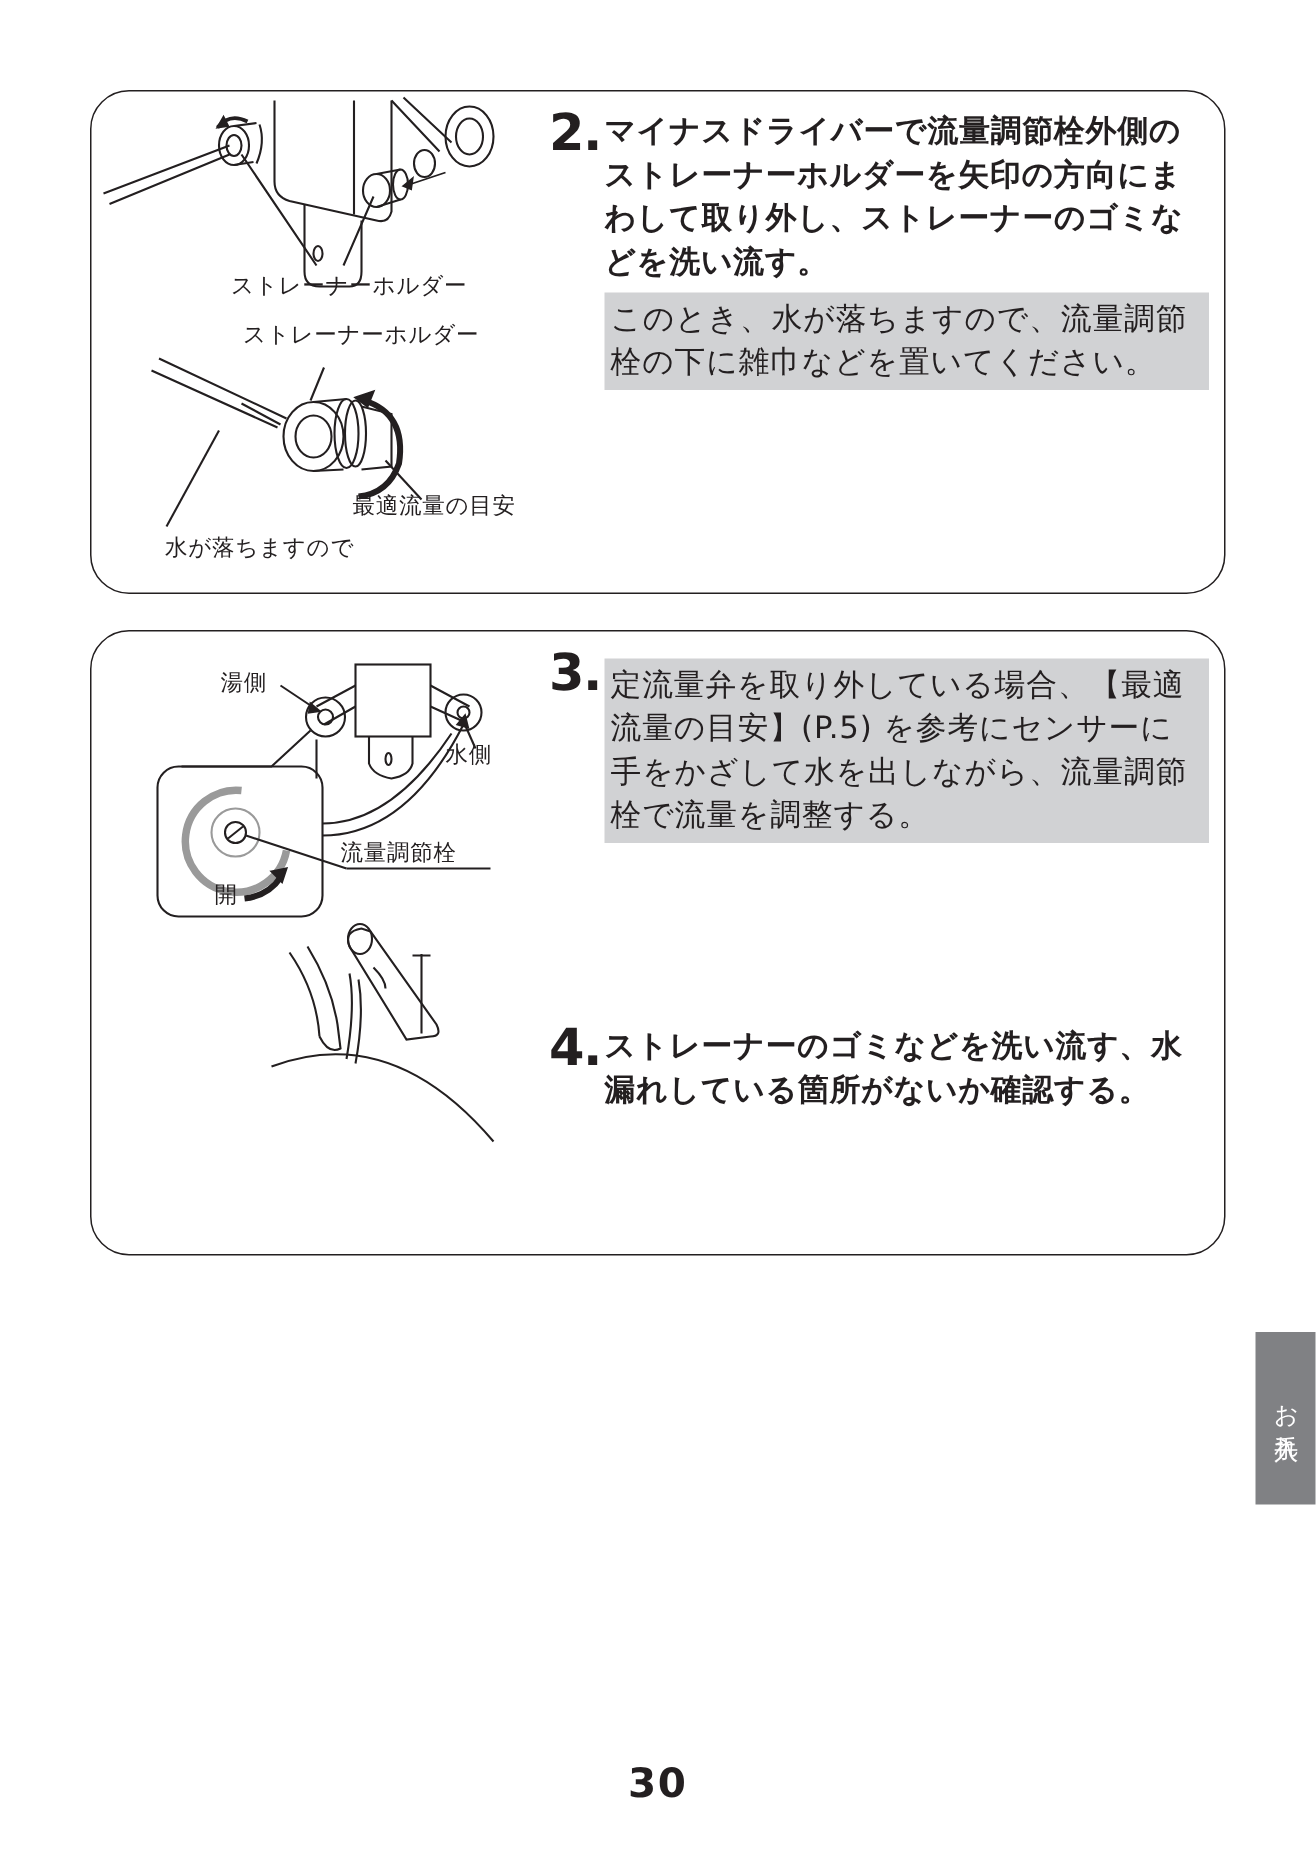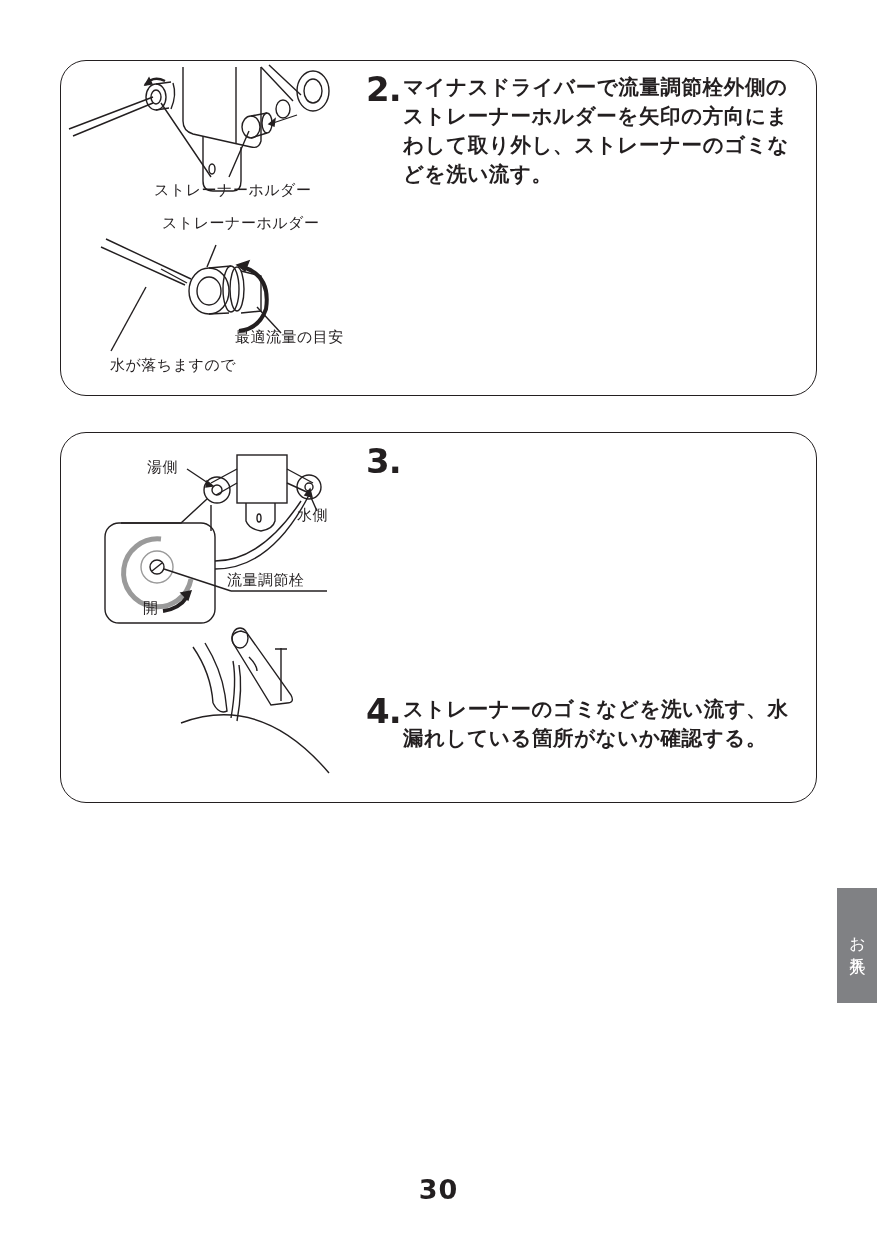--- a/index.html
+++ b/index.html
@@ -7,21 +7,21 @@
     width: 877px; height: 1240px; position: relative; overflow: hidden;
     font-family: "DejaVu Sans", "Liberation Sans", sans-serif;
     color: #231f20;
   }
   .panel {
     position: absolute; left: 60px; width: 757px;
     border: 1.5px solid #231f20; border-radius: 26px;
     box-sizing: border-box; background: #fff;
   }
   #panel1 { top: 60px; height: 336px; }
-  #panel2 { top: 432px; height: 371px; }
+  #panel2 { top: 420px; height: 417px; }
 
   .fig { position: absolute; left: 0; top: 0; width: 300px; height: 100%; }
   .fig svg { position: absolute; left: 0; top: 0; }
   .fig-label {
     position: absolute; font-size: 15px; color: #231f20; white-space: nowrap;
     letter-spacing: 0.5px;
   }
 
   .step { position: absolute; left: 305px; width: 440px; }
   .step-num {
@@ -102,20 +102,21 @@
     </svg>
     <div class="fig-label" style="left:93px; top:120px;">ストレーナーホルダー</div>
     <div class="fig-label" style="left:101px; top:153px;">ストレーナーホルダー</div>
     <div class="fig-label" style="left:174px; top:267px;">最適流量の目安</div>
     <div class="fig-label" style="left:49px; top:295px;">水が落ちますので</div>
   </div>
 
   <div class="step" style="top:12px;">
     <div class="step-num">2.</div>
     <div class="step-text">マイナスドライバーで流量調節栓外側のストレーナーホルダーを矢印の方向にまわして取り外し、ストレーナーのゴミなどを洗い流す。</div>
+    <div class="note">このとき、水が落ちますので、流量調節栓の下に雑巾などを置いてください。</div>
   </div>
 </div>
 
 <div class="panel" id="panel2">
   <div class="fig">
     <svg width="300" height="355" viewBox="0 0 300 355" fill="none" stroke="#231f20" stroke-width="1.4">
 
       <rect x="176" y="22" width="50" height="48"></rect>
       <path d="M185 70 V88 Q188 96 200 98 Q212 96 214 88 V70"></path>
       <ellipse cx="198" cy="85" rx="2" ry="4"></ellipse>
@@ -159,20 +160,21 @@
       <path d="M120 290 Q200 260 268 340"></path>
     </svg>
     <div class="fig-label" style="left:86px; top:25px;">湯側</div>
     <div class="fig-label" style="left:236px; top:73px;">水側</div>
     <div class="fig-label" style="left:166px; top:138px;">流量調節栓</div>
     <div class="fig-label" style="left:82px; top:166px;">開</div>
   </div>
 
   <div class="step" style="top:12px;">
     <div class="step-num">3.</div>
+    <div class="note">定流量弁を取り外している場合、【最適流量の目安】(P.5) を参考にセンサーに手をかざして水を出しながら、流量調節栓で流量を調整する。</div>
   </div>
 
   <div class="step" style="top:262px;">
     <div class="step-num">4.</div>
     <div class="step-text">ストレーナーのゴミなどを洗い流す、水漏れしている箇所がないか確認する。</div>
   </div>
 </div>
 
 <div class="side-tab">お手入れ</div>
 

